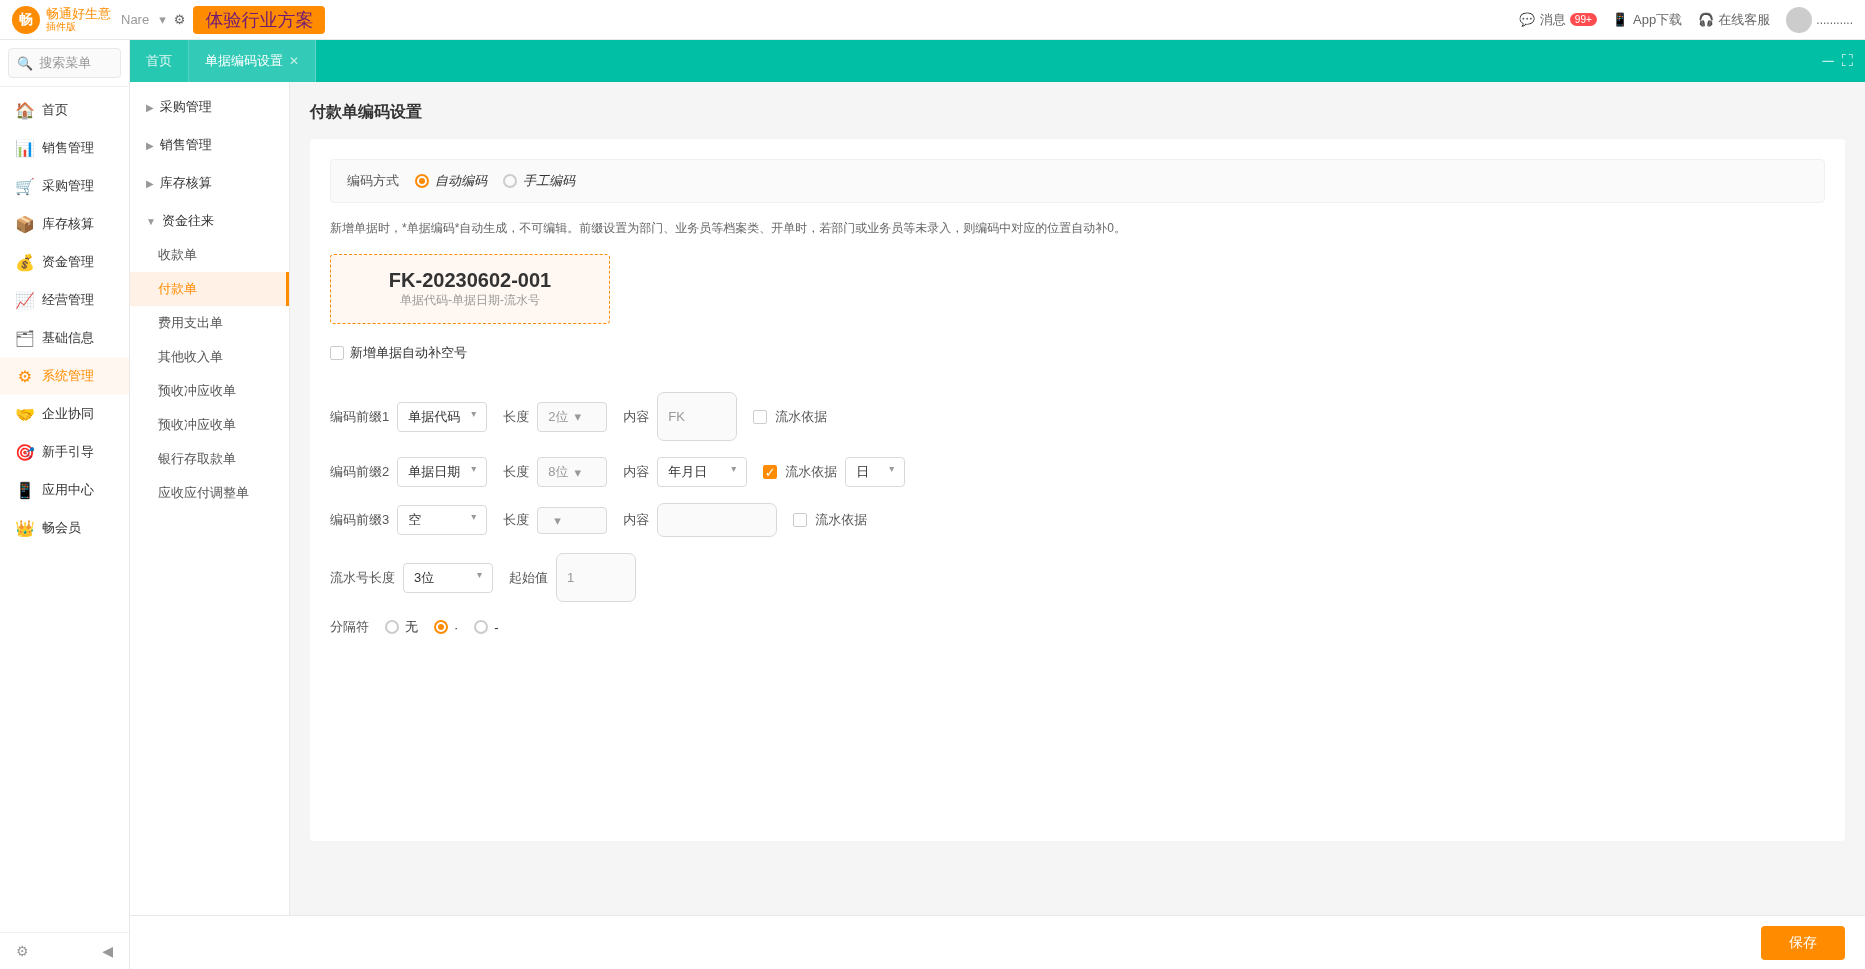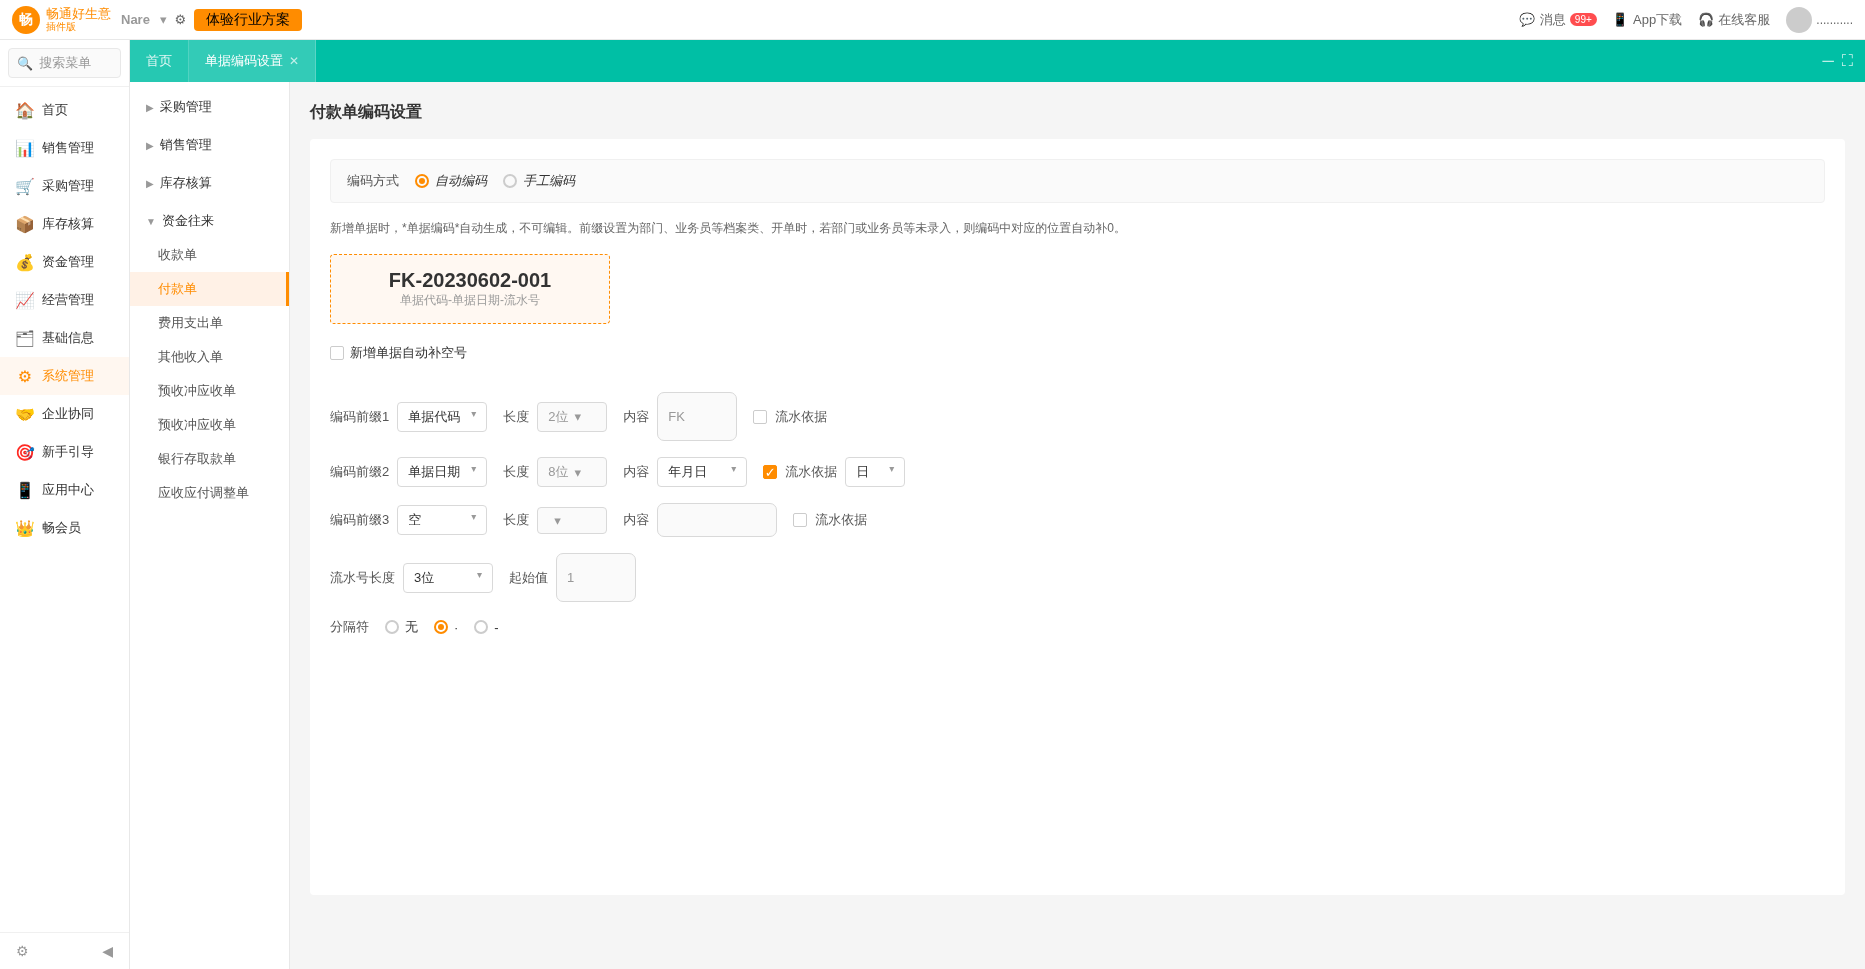--- a/index.html
+++ b/index.html
@@ -13,23 +13,23 @@
       display: flex;
       align-items: center;
       justify-content: space-between;
       padding: 0 12px;
       flex-shrink: 0;
     }
     .top-bar-left { display: flex; align-items: center; gap: 10px; }
     .top-bar-logo { display: flex; align-items: center; gap: 6px; }
     .logo-icon { width: 28px; height: 28px; background: #ff8c00; border-radius: 50%; display: flex; align-items: center; justify-content: center; color: white; font-size: 14px; font-weight: bold; }
     .logo-text { font-size: 12px; color: #ff8c00; line-height: 1.2; }
-    .top-bar-breadcrumb { color: #999; font-size: 12px; display: flex; align-items: flex-end; gap: 4px; font-weight: bold; }
+    .top-bar-breadcrumb { color: #999; font-size: 12px; display: flex; align-items: flex-end; gap: 4px; }
     .top-bar-controls { display: flex; align-items: center; gap: 8px; }
-    .btn-trial { background: #ff8c00; color: #000000; border: none; padding: 2px 12px; border-radius: 4px; cursor: pointer; font-size: 14px; }
+    .btn-trial { background: #ff8c00; color: #701a75; border: none; padding: 2px 12px; border-radius: 4px; cursor: pointer; font-size: 18px; }
     .top-bar-right { display: flex; align-items: center; gap: 16px; }
     .top-bar-action { display: flex; align-items: center; gap: 4px; color: #666; font-size: 12px; cursor: pointer; }
     .badge { background: #ff4d4f; color: white; border-radius: 10px; padding: 1px 5px; font-size: 10px; }
     .user-avatar { width: 26px; height: 26px; background: #ccc; border-radius: 50%; }
     .user-name { color: #666; font-size: 12px; }
 
     
     .main-layout { display: flex; flex: 1; overflow: hidden; }
 
     
@@ -639,14 +639,17 @@
                 <span>-</span>
               </label>
             </div>
           </div>
         </div>
 
         <div style="height:54px;"></div>
       </div>
     </div>
 
+    <div class="bottom-bar">
+      <button class="btn-save">保存</button>
+    </div>
   </div>
 </div>
 
 </body></html>

